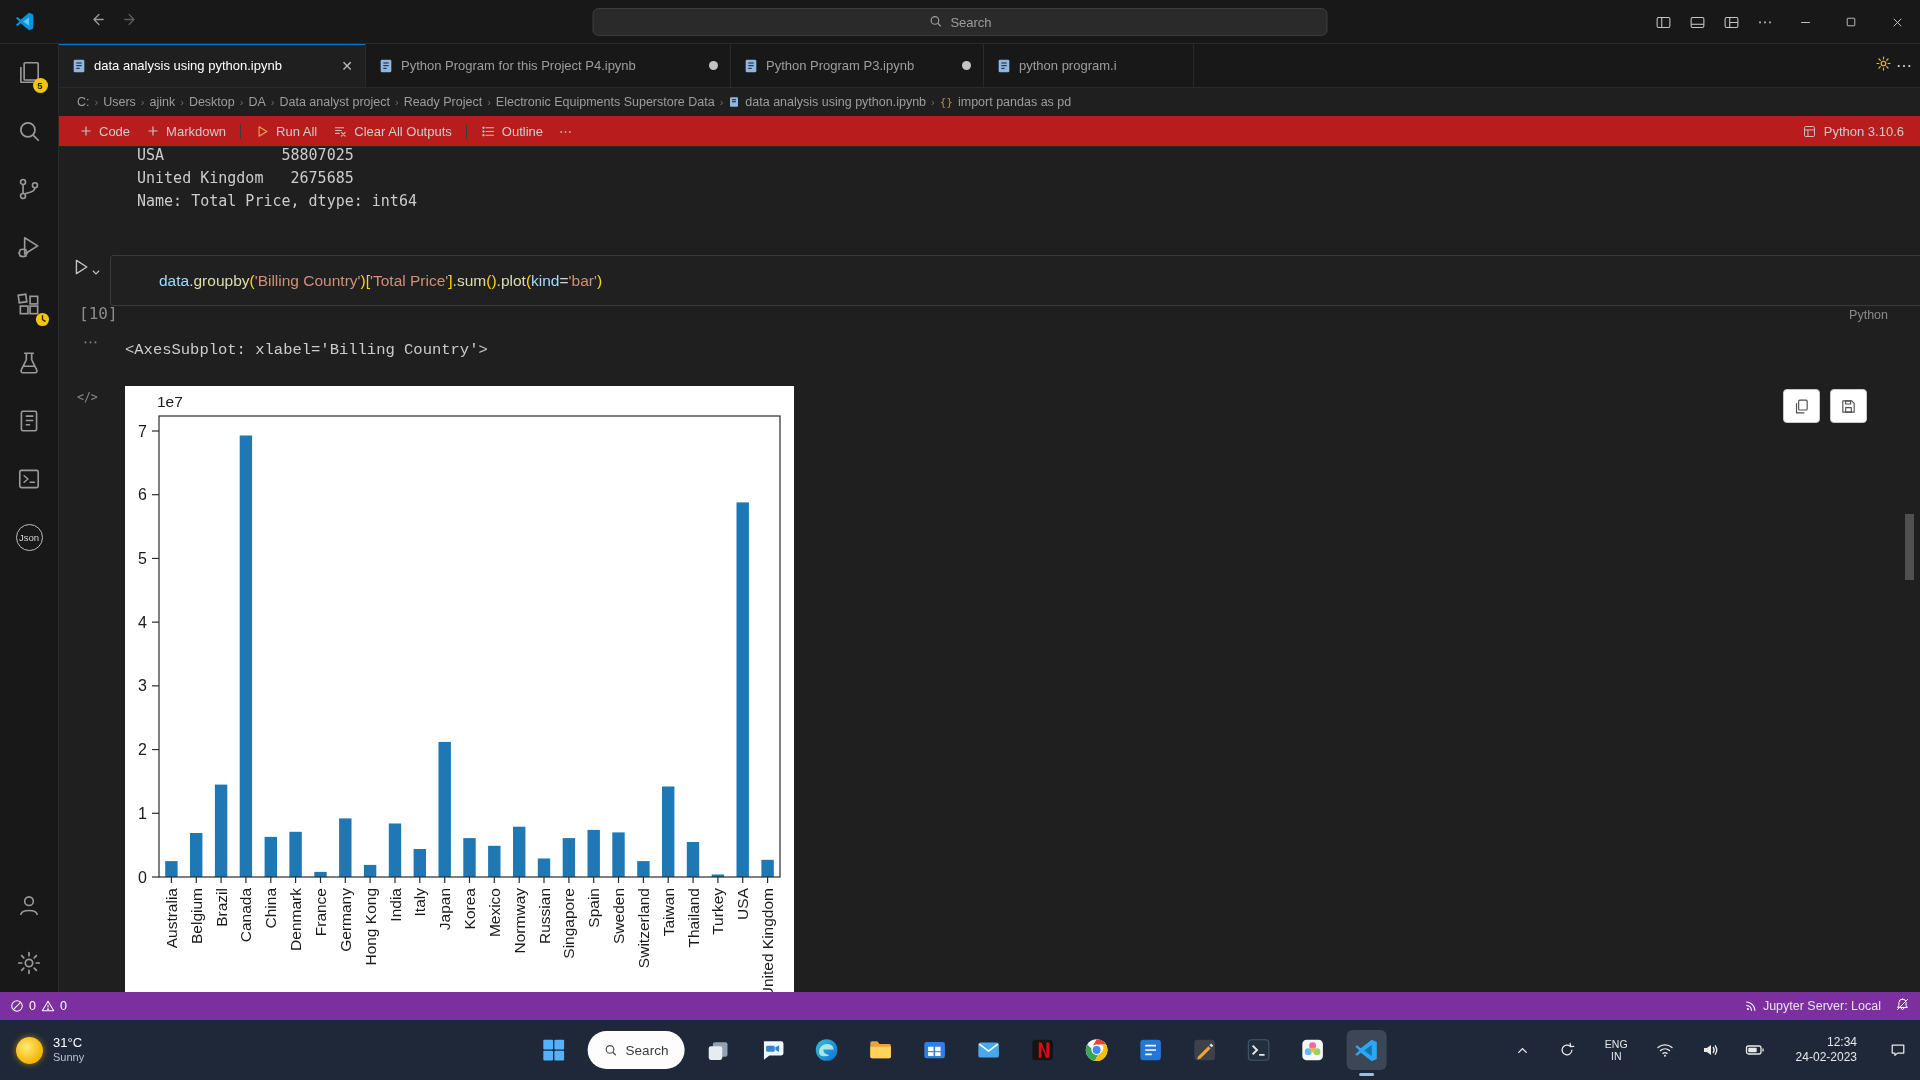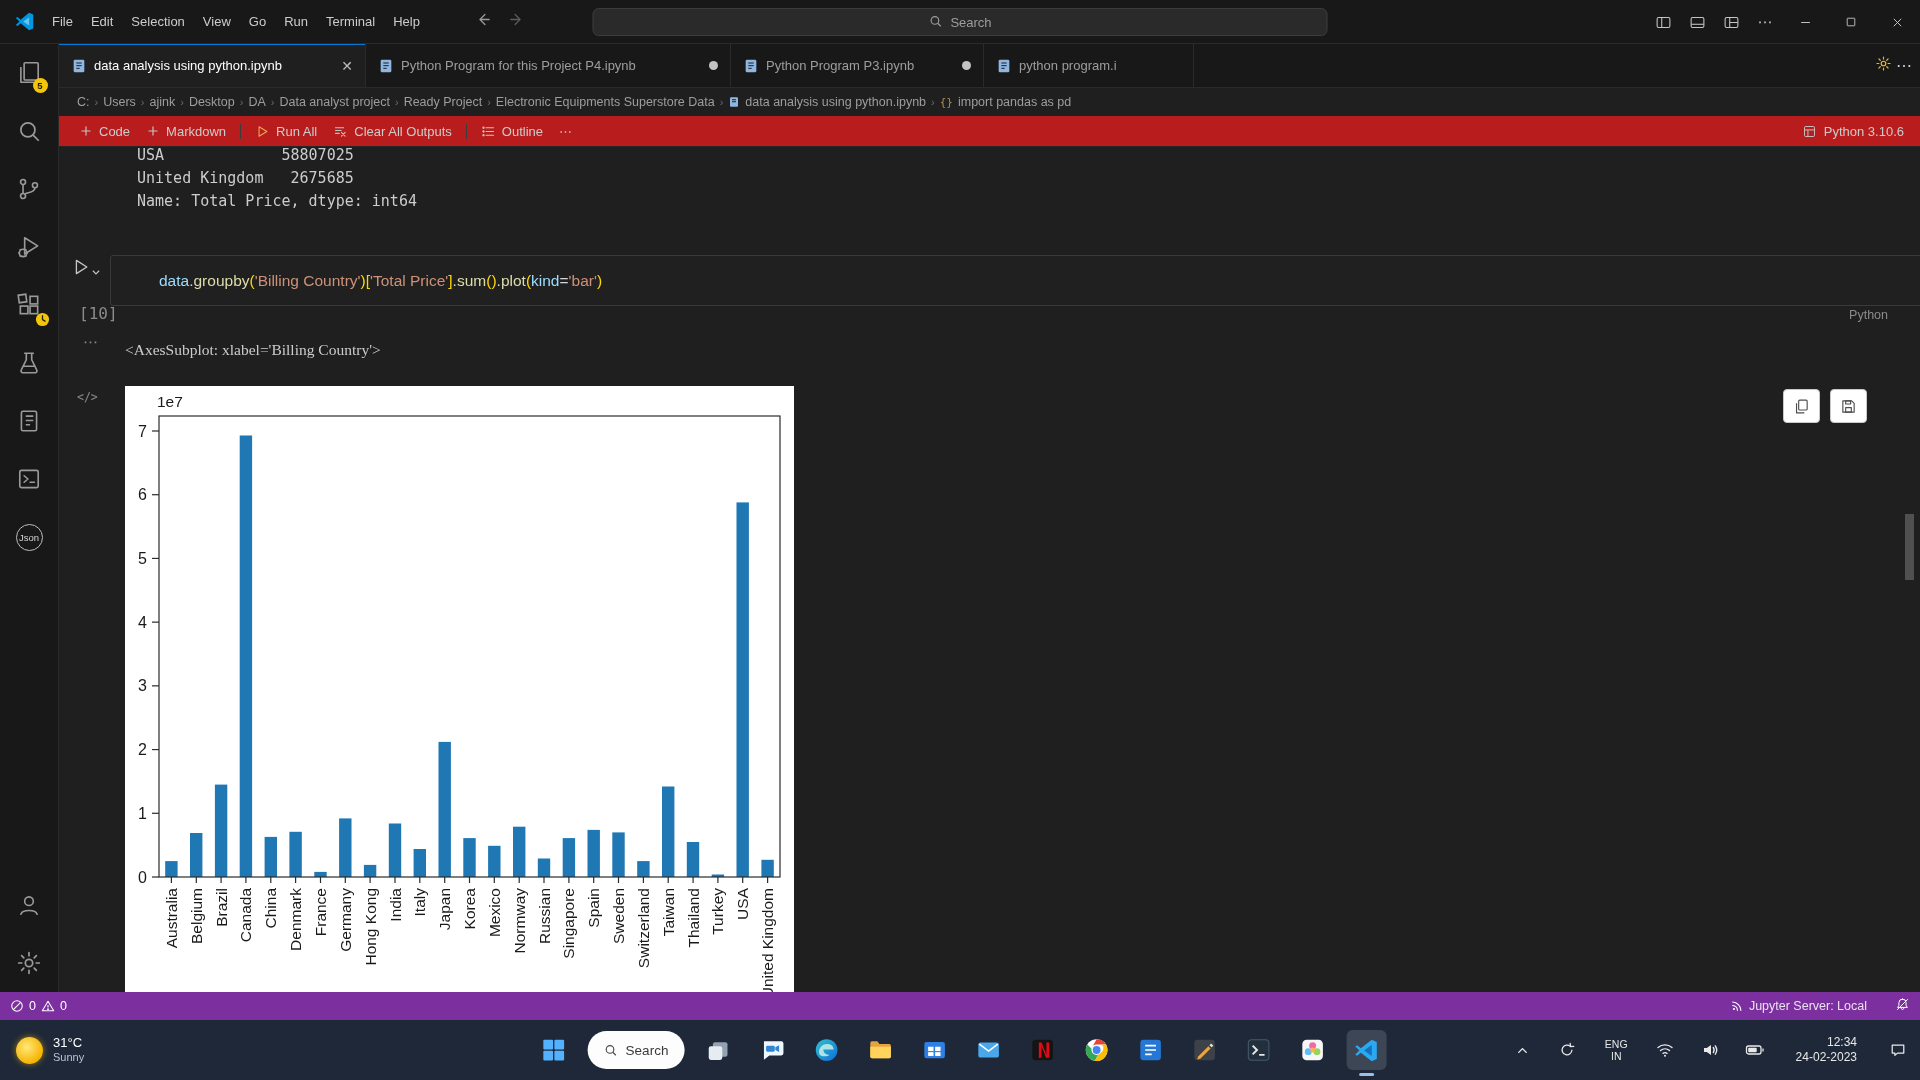--- a/index.html
+++ b/index.html
@@ -52,32 +52,32 @@
 
   
   #editor{position:absolute;left:59px;top:147px;right:0;height:845px;background:#1f1f1f;overflow:hidden;z-index:5;}
   #scrollout{position:absolute;left:78px;top:-3px;font-family:"DejaVu Sans Mono",monospace;font-size:15px;line-height:23px;color:#cccccc;white-space:pre;}
   #runbtn{position:absolute;left:12px;top:110px;display:flex;align-items:flex-end;}
   #execount{position:absolute;left:20px;top:157px;color:#8b8b8b;font-family:"DejaVu Sans Mono",monospace;font-size:16px;}
   #codecell{position:absolute;left:51px;top:108px;width:1832px;height:51px;background:#202020;border:1px solid #3a3a3a;border-radius:3px;display:flex;align-items:center;padding-left:48px;}
   #codeline{font-family:"DejaVu Sans Mono",monospace;font-size:15.5px;white-space:pre;}
   #pylabel{position:absolute;right:32px;top:161px;color:#8b8b8b;font-size:12.5px;}
   #outdots{position:absolute;left:24px;top:186px;color:#8b8b8b;font-size:15px;letter-spacing:1px;}
-  #outtext{position:absolute;left:66px;top:194px;font-family:Liberation Serif, serif;font-size:15.5px;color:#cccccc;}
+  #outtext{position:absolute;left:66px;top:194px;font-family:Liberation Mono, monospace;font-size:15.5px;color:#cccccc;}
   #outcode{position:absolute;left:18px;top:243px;color:#8b8b8b;font-family:"DejaVu Sans Mono",monospace;font-size:11.5px;}
   #figure{position:absolute;left:66px;top:239px;width:669px;height:640px;background:#ffffff;overflow:hidden;}
   #outbtns{position:absolute;left:1724px;top:242px;display:flex;gap:10px;}
   .obtn{width:37px;height:34px;background:#ffffff;border:1px solid #c9c9c9;border-radius:4px;display:flex;align-items:center;justify-content:center;}
   #vscroll{position:absolute;right:6px;top:367px;width:9px;height:66px;background:rgba(140,140,140,.45);}
   .tk-v{color:#9cdcfe;} .tk-p{color:#d4d4d4;} .tk-f{color:#dcdcaa;} .tk-s{color:#ce9178;} .tk-b{color:#ffd700;}
 
   
   #statusbar{position:absolute;left:0;right:0;top:992px;height:28px;background:#7c2f9f;display:flex;align-items:center;color:#ffffff;font-size:12.5px;padding:0 10px;z-index:30;}
   .sb-item{display:flex;align-items:center;gap:5px;margin-right:12px;}
-  #sb-right{margin-left:auto;display:flex;align-items:center;gap:28px;color:rgba(255,255,255,.85);}
+  #sb-right{margin-left:auto;display:flex;align-items:center;gap:14px;color:rgba(255,255,255,.85);}
 
   
   #taskbar{position:absolute;left:0;right:0;top:1020px;height:60px;background:#1e2838;display:flex;align-items:center;z-index:40;}
   #weather{display:flex;align-items:center;gap:10px;padding:0 16px;height:100%;}
   .sun{width:27px;height:27px;border-radius:50%;background:radial-gradient(circle at 40% 38%,#ffe97a,#f5b301 70%);box-shadow:0 0 6px rgba(245,179,1,.6);}
   .wtext{display:flex;flex-direction:column;line-height:15px;}
   .wtemp{color:#ffffff;font-size:13px;}
   .wdesc{color:#b9c2cc;font-size:11px;}
   #tb-center{position:absolute;left:50%;transform:translateX(-50%);display:flex;align-items:center;gap:14px;height:100%;}
   .app{width:40px;height:40px;border-radius:6px;display:flex;align-items:center;justify-content:center;position:relative;flex:none;}
@@ -94,30 +94,20 @@
 
 <div id="app">
 
   <header id="titlebar">
     <span class="logo">
       <svg width="21" height="21" viewBox="0 0 24 24">
           <path fill="#0098e3" d="M17.2 2 22 4.1v15.8L17.2 22l-9.6-7.9-3.6 3-1.9-1.1L6.3 12 2.1 8l1.9-1.1 3.6 3L17.2 2z"></path>
           <path fill="#67c4ef" d="M17.2 7.4v9.2L10.6 12l6.6-4.6z"></path>
         </svg>
     </span>
-    <nav id="menubar">
-        <div class="menu-item">File</div>
-        <div class="menu-item">Edit</div>
-        <div class="menu-item">Selection</div>
-        <div class="menu-item">View</div>
-        <div class="menu-item">Go</div>
-        <div class="menu-item">Run</div>
-        <div class="menu-item">Terminal</div>
-        <div class="menu-item">Help</div>
-      </nav>
     <div id="navarrows">
       <span><svg width="17" height="17" viewBox="0 0 24 24" fill="none" stroke="#9a9a9a" stroke-width="1.8" stroke-linecap="round" stroke-linejoin="round">
             <path d="M14 5l-7 7 7 7M7 12h13"></path>
           </svg></span>
       <span><svg width="17" height="17" viewBox="0 0 24 24" fill="none" stroke="#5b5b5b" stroke-width="1.8" stroke-linecap="round" stroke-linejoin="round">
             <path d="M10 5l7 7-7 7M17 12H4"></path>
           </svg></span>
     </div>
     <div id="cmdcenter">
       <span><svg width="14" height="14" viewBox="0 0 24 24" fill="none" stroke="#9d9d9d" stroke-width="2">

